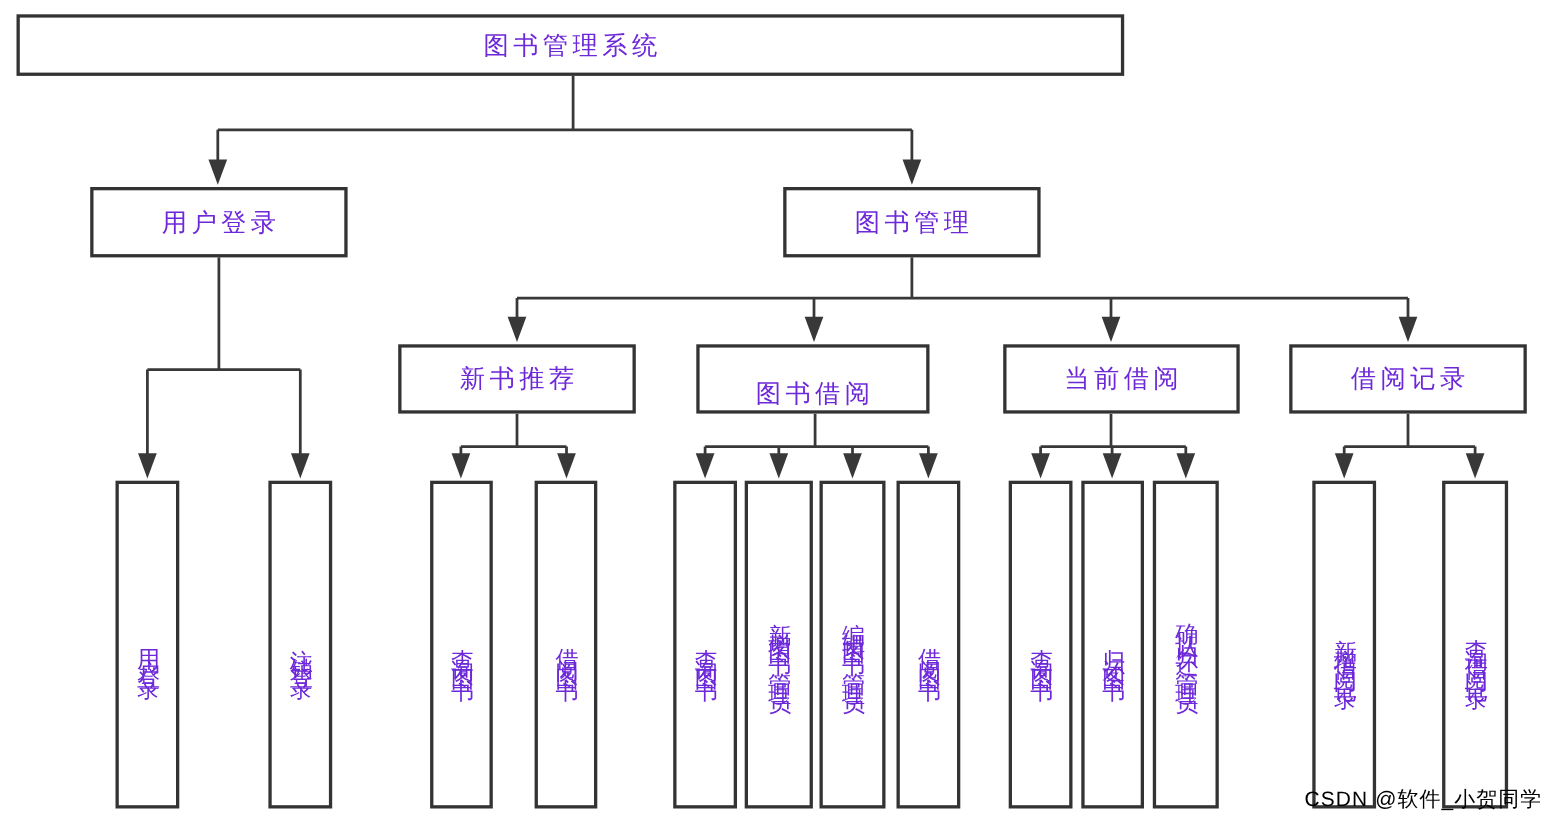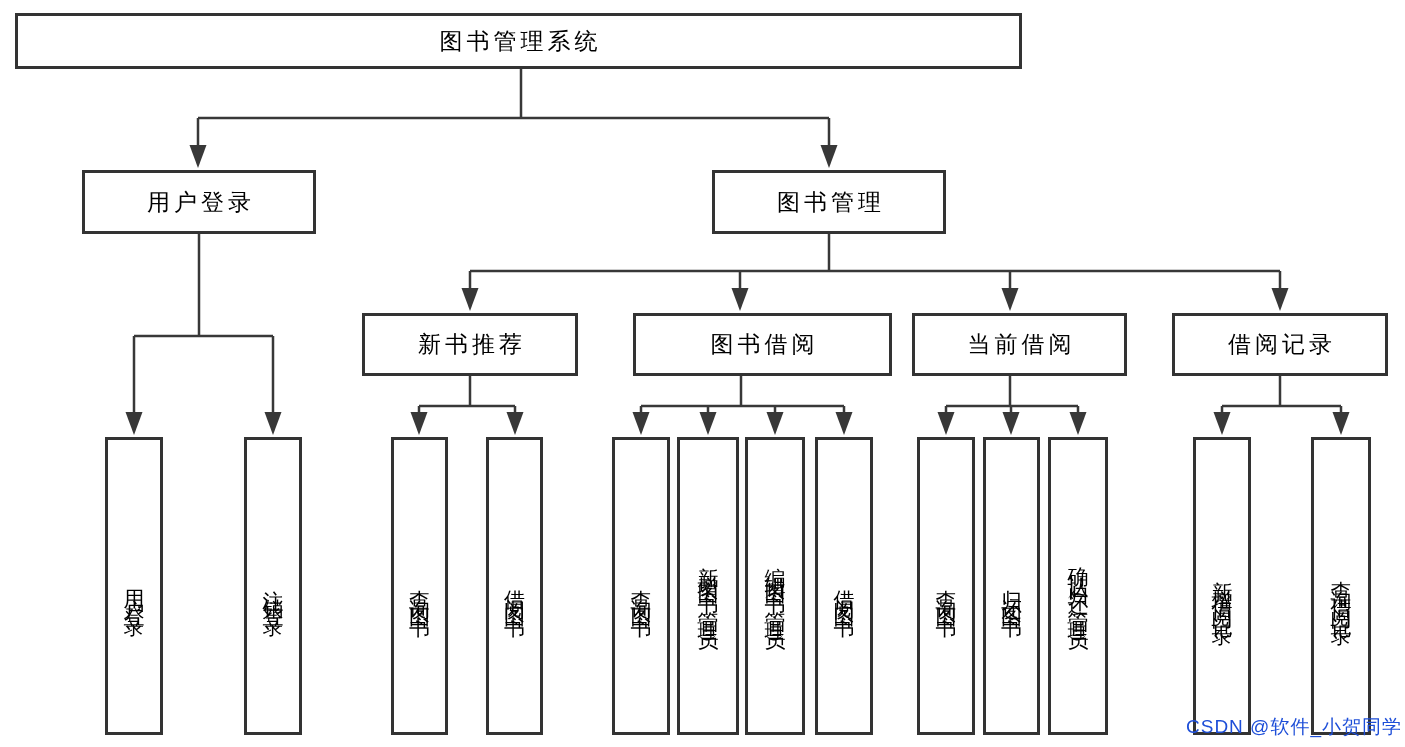--- a/index.html
+++ b/index.html
@@ -22,21 +22,21 @@
     pointer-events: none;
   }
   .box {
     position: absolute;
     box-sizing: border-box;
     border: 3px solid #333333;
     background: #ffffff;
     display: flex;
     align-items: center;
     justify-content: center;
-    color: #000000;
+    color: #6d28d9;
     z-index: 2;
   }
   .hlabel {
     font-size: 23px;
     letter-spacing: 4px;
     padding-left: 4px; 
     white-space: nowrap;
   }
   .vlabel {
     writing-mode: vertical-rl;
@@ -45,21 +45,21 @@
     letter-spacing: 9px;
     padding-top: 9px; 
     white-space: nowrap;
   }
   .watermark {
     position: absolute;
     left: 1186px;
     top: 714px;
     font-size: 19px;
     letter-spacing: 1px;
-    color: #1d4ed8;
+    color: #000000;
     white-space: nowrap;
     z-index: 5;
   }
 </style>
 </head>
 <body>
 
 <div class="canvas">
 
   <svg class="wires" width="1405" height="747" viewBox="0 0 1405 747" aria-hidden="true">
@@ -112,21 +112,21 @@
   <div class="box" style="left:82px; top:170px; width:234px; height:64px;">
     <span class="hlabel">用户登录</span>
   </div>
   <div class="box" style="left:712px; top:170px; width:234px; height:64px;">
     <span class="hlabel">图书管理</span>
   </div>
 
   <div class="box" style="left:362px; top:313px; width:216px; height:63px;">
     <span class="hlabel">新书推荐</span>
   </div>
-  <div class="box" style="left:633px; top:313px; width:259px; height:63px;">
+  <div class="box" style="left:633px; top:313px; width:212px; height:63px;align-items:flex-end;">
     <span class="hlabel">图书借阅</span>
   </div>
   <div class="box" style="left:912px; top:313px; width:215px; height:63px;">
     <span class="hlabel">当前借阅</span>
   </div>
   <div class="box" style="left:1172px; top:313px; width:216px; height:63px;">
     <span class="hlabel">借阅记录</span>
   </div>
 
   <div class="box" style="left:105px; top:437px; width:58px; height:298px;">

